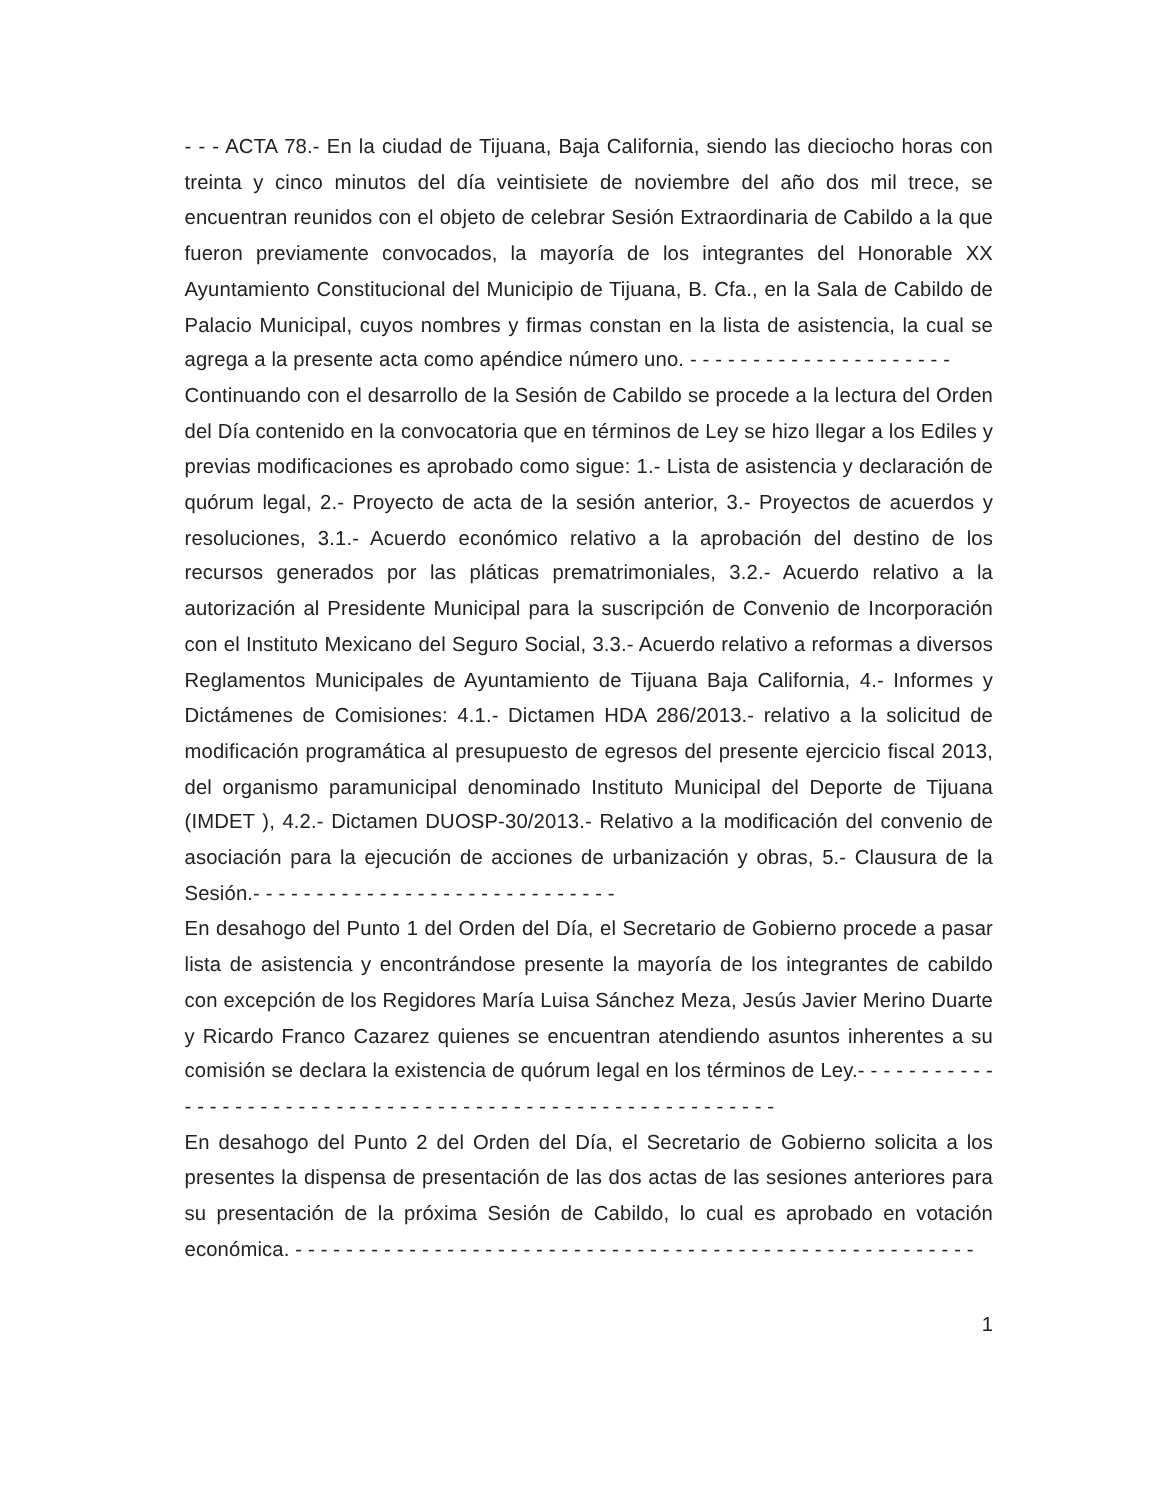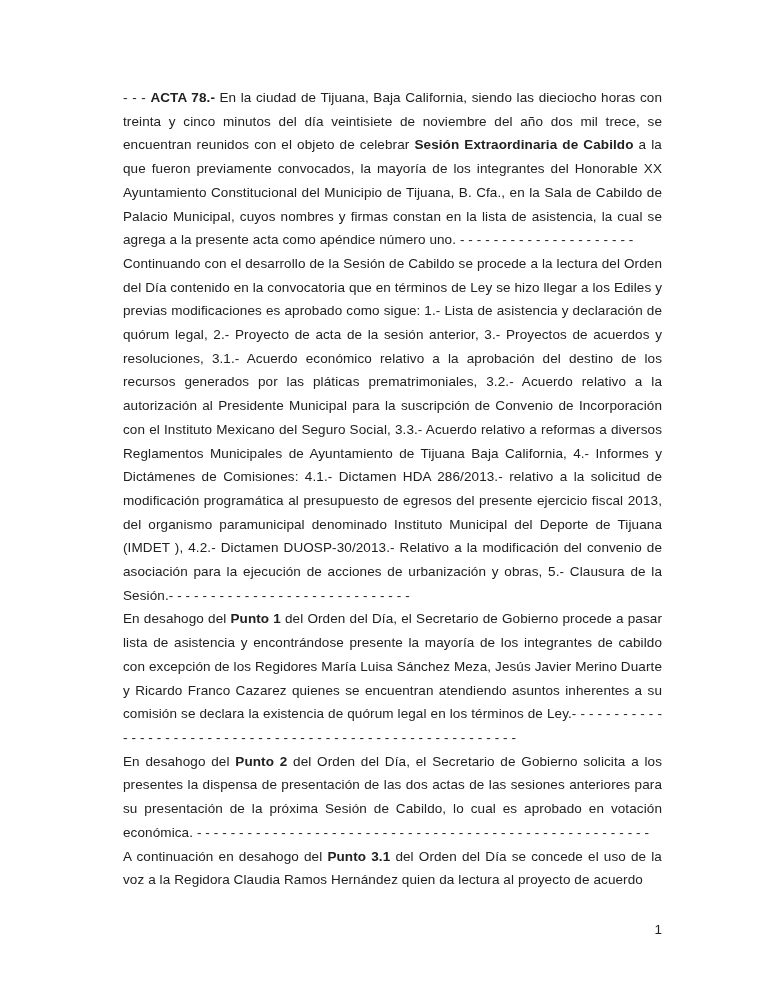--- a/index.html
+++ b/index.html
@@ -19,38 +19,37 @@
     line-height: 23.7px;
     color: #212121;
     overflow: hidden;
   }
   .page p {
     margin: 0;
     text-align: justify;
     letter-spacing: 0.1px;
   }
   .page strong {
-    font-weight: bold;
+    font-weight: normal;
   }
   .page-number {
     text-align: right;
     margin-top: 26px;
     font-size: 13.5px;
   }
 </style>
 </head>
 <body>
 
 <div class="page">
 
   <p><span>- - - </span><strong>ACTA 78.-</strong><span> En la ciudad de Tijuana, Baja California, siendo las dieciocho horas con treinta y cinco minutos del día veintisiete de noviembre del año dos mil trece, se encuentran reunidos con el objeto de celebrar </span><strong>Sesión Extraordinaria de Cabildo</strong><span> a la que fueron previamente convocados, la mayoría de los integrantes del Honorable XX Ayuntamiento Constitucional del Municipio de Tijuana, B. Cfa., en la Sala de Cabildo de Palacio Municipal, cuyos nombres y firmas constan en la lista de asistencia, la cual se agrega a la presente acta como apéndice número uno. - - - - - - - - - - - - - - - - - - - - -</span></p>
 
   <p><span>Continuando con el desarrollo de la Sesión de Cabildo se procede a la lectura del Orden del Día contenido en la convocatoria que en términos de Ley se hizo llegar a los Ediles y previas modificaciones es aprobado como sigue: 1.- Lista de asistencia y declaración de quórum legal, 2.- Proyecto de acta de la sesión anterior, 3.- Proyectos de acuerdos y resoluciones, 3.1.- Acuerdo económico relativo a la aprobación del destino de los recursos generados por las pláticas prematrimoniales, 3.2.- Acuerdo relativo a la autorización al Presidente Municipal para la suscripción de Convenio de Incorporación con el Instituto Mexicano del Seguro Social, 3.3.- Acuerdo relativo a reformas a diversos Reglamentos Municipales de Ayuntamiento de Tijuana Baja California, 4.- Informes y Dictámenes de Comisiones: 4.1.- Dictamen HDA 286/2013.- relativo a la solicitud de modificación programática al presupuesto de egresos del presente ejercicio fiscal 2013, del organismo paramunicipal denominado Instituto Municipal del Deporte de Tijuana (IMDET ), 4.2.- Dictamen DUOSP-30/2013.- Relativo a la modificación del convenio de asociación para la ejecución de acciones de urbanización y obras, 5.- Clausura de la Sesión.- - - - - - - - - - - - - - - - - - - - - - - - - - - - -</span></p>
 
   <p><span>En desahogo del </span><strong>Punto 1</strong><span> del Orden del Día, el Secretario de Gobierno procede a pasar lista de asistencia y encontrándose presente la mayoría de los integrantes de cabildo con excepción de los Regidores María Luisa Sánchez Meza, Jesús Javier Merino Duarte y Ricardo Franco Cazarez quienes se encuentran atendiendo asuntos inherentes a su comisión se declara la existencia de quórum legal en los términos de Ley.- - - - - - - - - - - - - - - - - - - - - - - - - - - - - - - - - - - - - - - - - - - - - - - - - - - - - - - - - -</span></p>
 
   <p><span>En desahogo del </span><strong>Punto 2</strong><span> del Orden del Día, el Secretario de Gobierno solicita a los presentes la dispensa de presentación de las dos actas de las sesiones anteriores para su presentación de la próxima Sesión de Cabildo, lo cual es aprobado en votación económica. - - - - - - - - - - - - - - - - - - - - - - - - - - - - - - - - - - - - - - - - - - - - - - - - - - - - - -</span></p>
 
-  <p><span>A continuación en desahogo del </span><strong>Punto 3.1</strong><span> del Orden del Día se concede el uso de la voz a la Regidora Claudia Ramos Hernández quien da lectura al proyecto de acuerdo</span></p>
 
   <div class="page-number">1</div>
 
 </div>
 
 </body></html>

